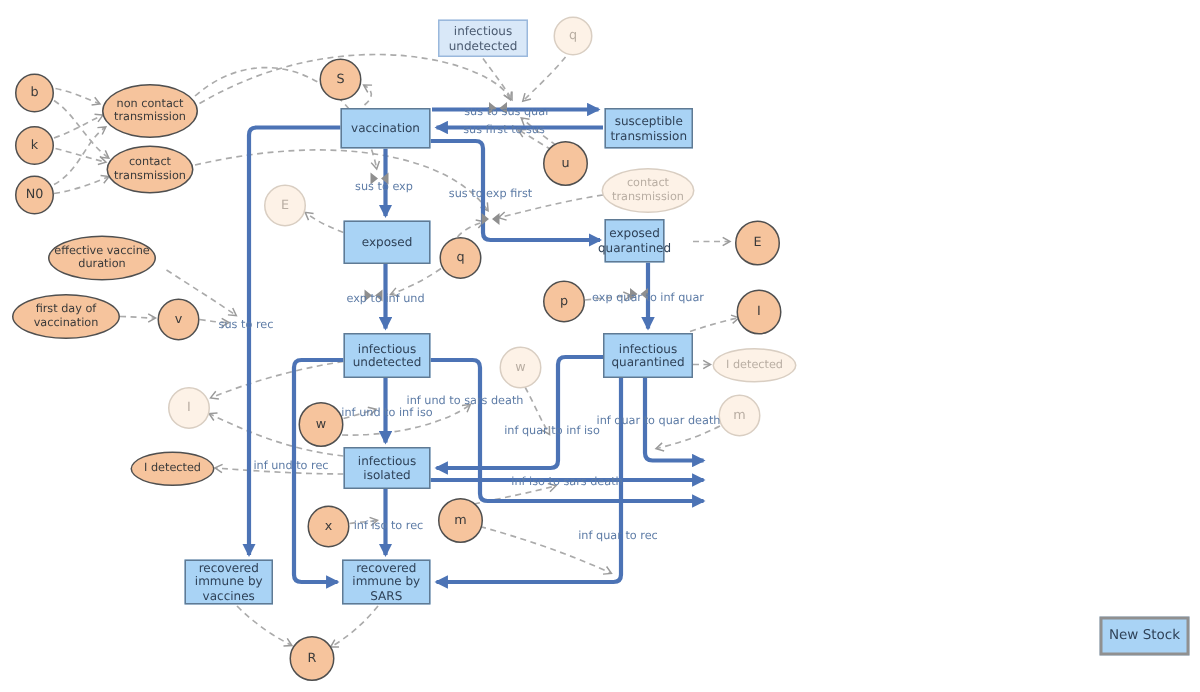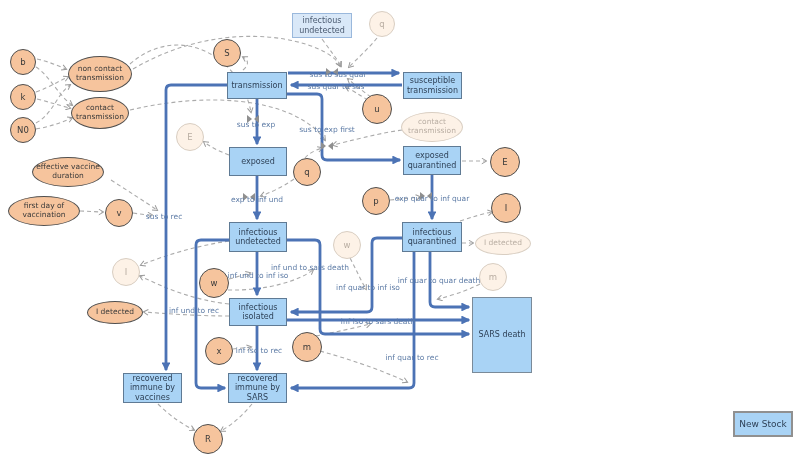--- a/index.html
+++ b/index.html
@@ -100,28 +100,27 @@
 
     <g fill="#8f8f8f">
       <path transform="translate(332,72)" d="M-6,-4 L-1,0 L-6,4 Z M6,-4 L1,0 L6,4 Z"></path>
       <path transform="translate(253,119)" d="M-6,-4 L-1,0 L-6,4 Z M6,-4 L1,0 L6,4 Z"></path>
       <path transform="translate(327,146)" d="M-6,-4 L-1,0 L-6,4 Z M6,-4 L1,0 L6,4 Z"></path>
       <path transform="translate(249,197)" d="M-6,-4 L-1,0 L-6,4 Z M6,-4 L1,0 L6,4 Z"></path>
       <path transform="translate(426,196)" d="M-6,-4 L-1,0 L-6,4 Z M6,-4 L1,0 L6,4 Z"></path>
     </g>
   </svg>
 
-  <div class="stock" style="left:227px;top:72px;width:60px;height:27px">transmission</div>
+  <div class="stock" style="left:227px;top:72px;width:60px;height:27px">vaccination</div>
   <div class="stock" style="left:403px;top:72px;width:59px;height:27px">susceptible transmission</div>
   <div class="stock" style="left:229px;top:147px;width:58px;height:29px">exposed</div>
-  <div class="stock" style="left:403px;top:146px;width:58px;height:29px">exposed quarantined</div>
+  <div class="stock" style="left:403px;top:146px;width:40px;height:29px">exposed quarantined</div>
   <div class="stock" style="left:229px;top:222px;width:58px;height:30px">infectious undetected</div>
   <div class="stock" style="left:402px;top:222px;width:60px;height:30px">infectious quarantined</div>
   <div class="stock" style="left:229px;top:298px;width:58px;height:28px">infectious isolated</div>
-  <div class="stock" style="left:472px;top:297px;width:60px;height:76px;border-color:#7a8a99">SARS death</div>
   <div class="stock" style="left:228px;top:373px;width:59px;height:30px">recovered immune by SARS</div>
   <div class="stock" style="left:123px;top:373px;width:59px;height:30px">recovered immune by vaccines</div>
 
   <div class="ghost-stock" style="left:292px;top:13px;width:60px;height:25px">infectious undetected</div>
 
   <div class="var" style="left:10px;top:49px;width:26px;height:26px">b</div>
   <div class="var" style="left:10px;top:84px;width:26px;height:26px">k</div>
   <div class="var" style="left:10px;top:117px;width:26px;height:26px">N0</div>
   <div class="var" style="left:213px;top:39px;width:28px;height:28px">S</div>
   <div class="var" style="left:362px;top:94px;width:30px;height:30px">u</div>
@@ -145,21 +144,21 @@
   <div class="aux" style="left:71px;top:97px;width:58px;height:32px">contact transmission</div>
   <div class="aux" style="left:32px;top:157px;width:72px;height:30px">effective vaccine duration</div>
   <div class="aux" style="left:8px;top:196px;width:72px;height:30px">first day of vaccination</div>
   <div class="aux" style="left:87px;top:301px;width:56px;height:23px">I detected</div>
 
   <div class="aux ghost" style="left:401px;top:112px;width:62px;height:30px">contact transmission</div>
   <div class="aux ghost" style="left:475px;top:232px;width:56px;height:23px">I detected</div>
 
   <div class="flabel" style="left:256px;top:124px">sus to exp</div>
   <div class="flabel" style="left:338px;top:74px">sus to sus quar</div>
-  <div class="flabel" style="left:336px;top:86px">sus quar to sus</div>
+  <div class="flabel" style="left:336px;top:86px">sus first to sus</div>
   <div class="flabel" style="left:327px;top:129px">sus to exp first</div>
   <div class="flabel" style="left:164px;top:216px">sus to rec</div>
   <div class="flabel" style="left:257px;top:199px">exp to inf und</div>
   <div class="flabel" style="left:432px;top:198px">exp quar to inf quar</div>
   <div class="flabel" style="left:258px;top:275px">inf und to inf iso</div>
   <div class="flabel" style="left:310px;top:267px">inf und to sars death</div>
   <div class="flabel" style="left:368px;top:287px">inf quar to inf iso</div>
   <div class="flabel" style="left:439px;top:280px">inf quar to quar death</div>
   <div class="flabel" style="left:378px;top:321px">inf iso to sars death</div>
   <div class="flabel" style="left:259px;top:350px">inf iso to rec</div>

